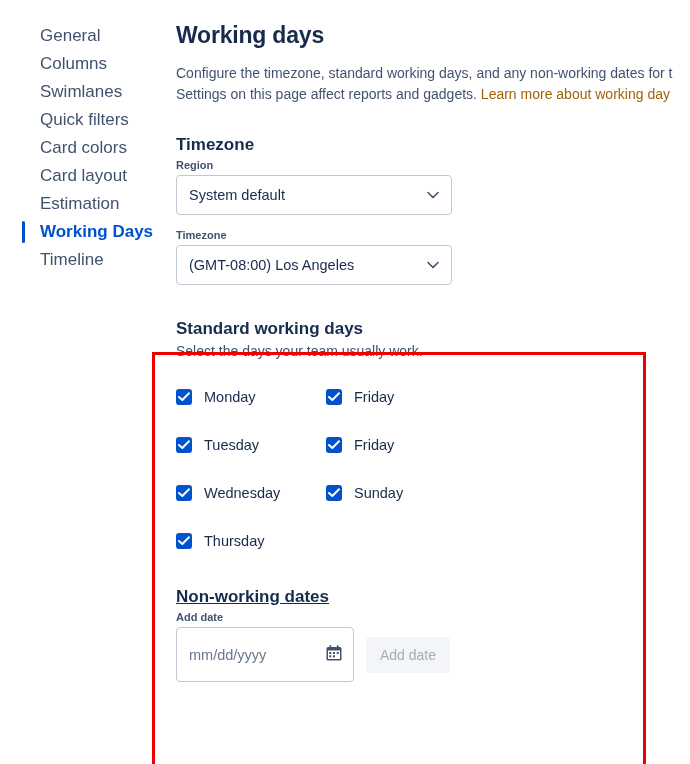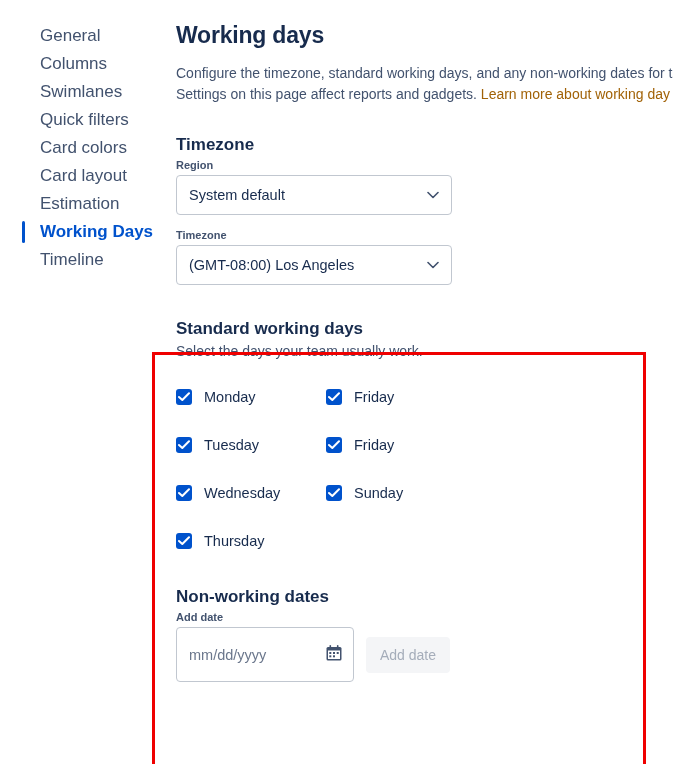--- a/index.html
+++ b/index.html
@@ -327,21 +327,21 @@
           <span class="cb">
               <svg width="12" height="10" viewBox="0 0 12 10">
                 <path d="M1 5L4.3 8L11 1.2" stroke="#fff" stroke-width="2" fill="none" stroke-linecap="round" stroke-linejoin="round"></path>
               </svg>
             </span>
           <span class="day-label">Thursday</span>
         </div>
       </div>
     </div>
 
-    <h2 class="section-title" style="margin-top:22px;">Non-working dates</h2>
+    <h2 class="section-title" style="margin-top:22px;text-decoration:underline;">Non-working dates</h2>
 
     <p class="field-label">Add date</p>
     <div class="date-row">
       <div class="date-input">
         <input type="text" value="" placeholder="mm/dd/yyyy" style="">
         <span class="cal-icon">
           <svg width="18" height="18" viewBox="0 0 18 18">
             <rect x="1.5" y="3" width="15" height="13.5" rx="1.5" fill="#42526E"></rect>
             <rect x="3" y="6.5" width="12" height="8.5" fill="#ffffff"></rect>
             <rect x="4.3" y="8" width="2" height="2" fill="#42526E"></rect>

